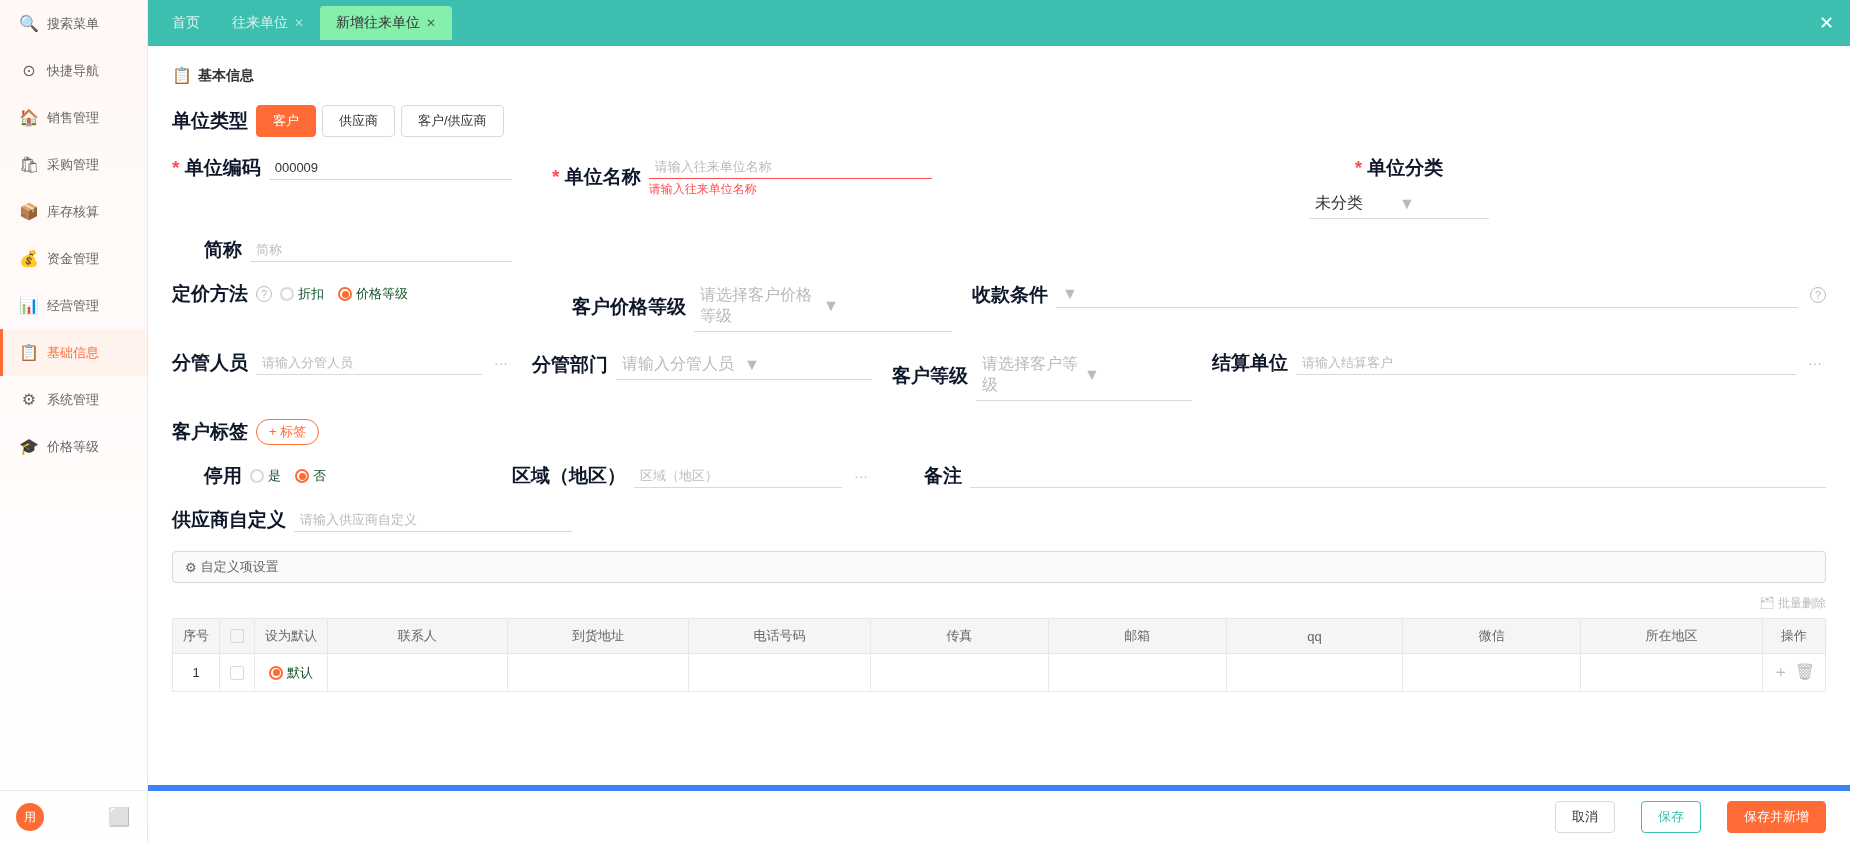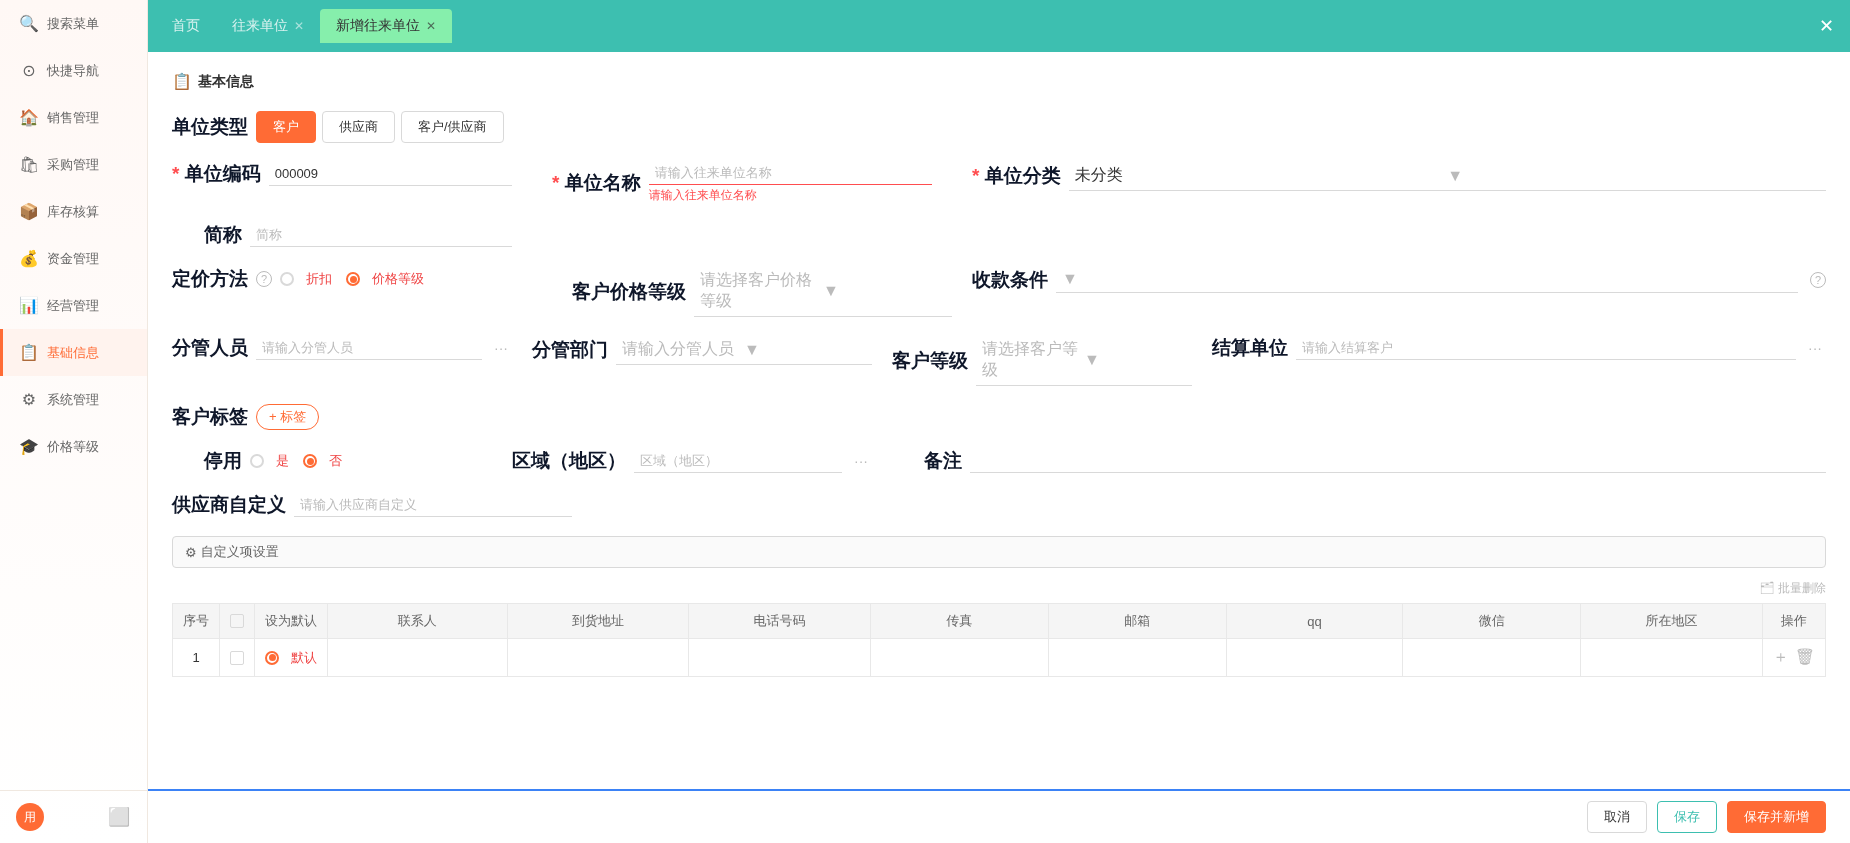--- a/index.html
+++ b/index.html
@@ -31,21 +31,21 @@
     .sidebar-bottom-icon { width: 28px; height: 28px; background: #ff6b35; border-radius: 50%; display: flex; align-items: center; justify-content: center; color: white; font-size: 12px; }
 
     
     .main { flex: 1; display: flex; flex-direction: column; overflow: hidden; }
 
     
     .tab-bar {
       background: #3dbfb0;
       display: flex;
       align-items: center;
-      height: 52px;
+      height: 46px;
       padding: 8px 8px;
       flex-shrink: 0;
     }
     .tab {
       display: flex;
       align-items: center;
       gap: 6px;
       padding: 8px 16px;
       cursor: pointer;
       color: rgba(255,255,255,0.8);
@@ -155,21 +155,21 @@
       padding: 4px 6px;
       cursor: pointer;
       flex: 1;
     }
     .form-select span { flex: 1; color: #bbb; font-size: 16px; }
     .form-select span.has-value { color: #333; }
     .arrow-down { color: #bbb; font-size: 10px; }
 
     
     .radio-group { display: flex; align-items: center; gap: 14px; }
-    .radio-item { display: flex; align-items: center; gap: 12px; cursor: pointer; color: #ef4444; }
+    .radio-item { display: flex; align-items: center; gap: 4px; cursor: pointer; color: #14532d; }
     .radio-circle {
       width: 14px; height: 14px;
       border-radius: 50%;
       border: 2px solid #d9d9d9;
       display: flex; align-items: center; justify-content: center;
     }
     .radio-circle.checked { border-color: #ff6b35; }
     .radio-dot { width: 7px; height: 7px; border-radius: 50%; background: #ff6b35; }
 
     
@@ -234,25 +234,25 @@
       text-align: right;
       color: #bbb;
       font-size: 12px;
       margin-bottom: 6px;
       cursor: pointer;
     }
 
     
     .footer {
       background: white;
-      border-top: 2px solid #3b82f6;
+      border-top: 6px solid #3b82f6;
       padding: 10px 24px;
       display: flex;
       justify-content: flex-end;
-      gap: 10px;
+      gap: 26px;
       flex-shrink: 0;
     }
 
     .checkbox-sq {
       width: 14px; height: 14px;
       border: 1px solid #d9d9d9;
       border-radius: 2px;
       cursor: pointer;
     }
 
@@ -351,21 +351,21 @@
         <span class="form-label required">单位编码</span>
         <input class="form-input" type="text" value="000009" style="">
       </div>
       <div class="form-field" style="max-width:380px; margin-left:40px;">
         <span class="form-label required">单位名称</span>
         <div class="form-input-box">
           <input class="form-input error" type="text" placeholder="请输入往来单位名称" style="">
           <span class="error-msg">请输入往来单位名称</span>
         </div>
       </div>
-      <div class="form-field" style="margin-left:40px;">
+      <div class="form-field" style="margin-left:40px;flex-direction:column;">
         <span class="form-label required">单位分类</span>
         <div class="form-select" style="min-width:180px;">
           <span class="has-value">未分类</span>
           <span class="arrow-down">▼</span>
         </div>
       </div>
     </div>
 
     <div class="form-row">
       <div class="form-field" style="max-width:340px;">

